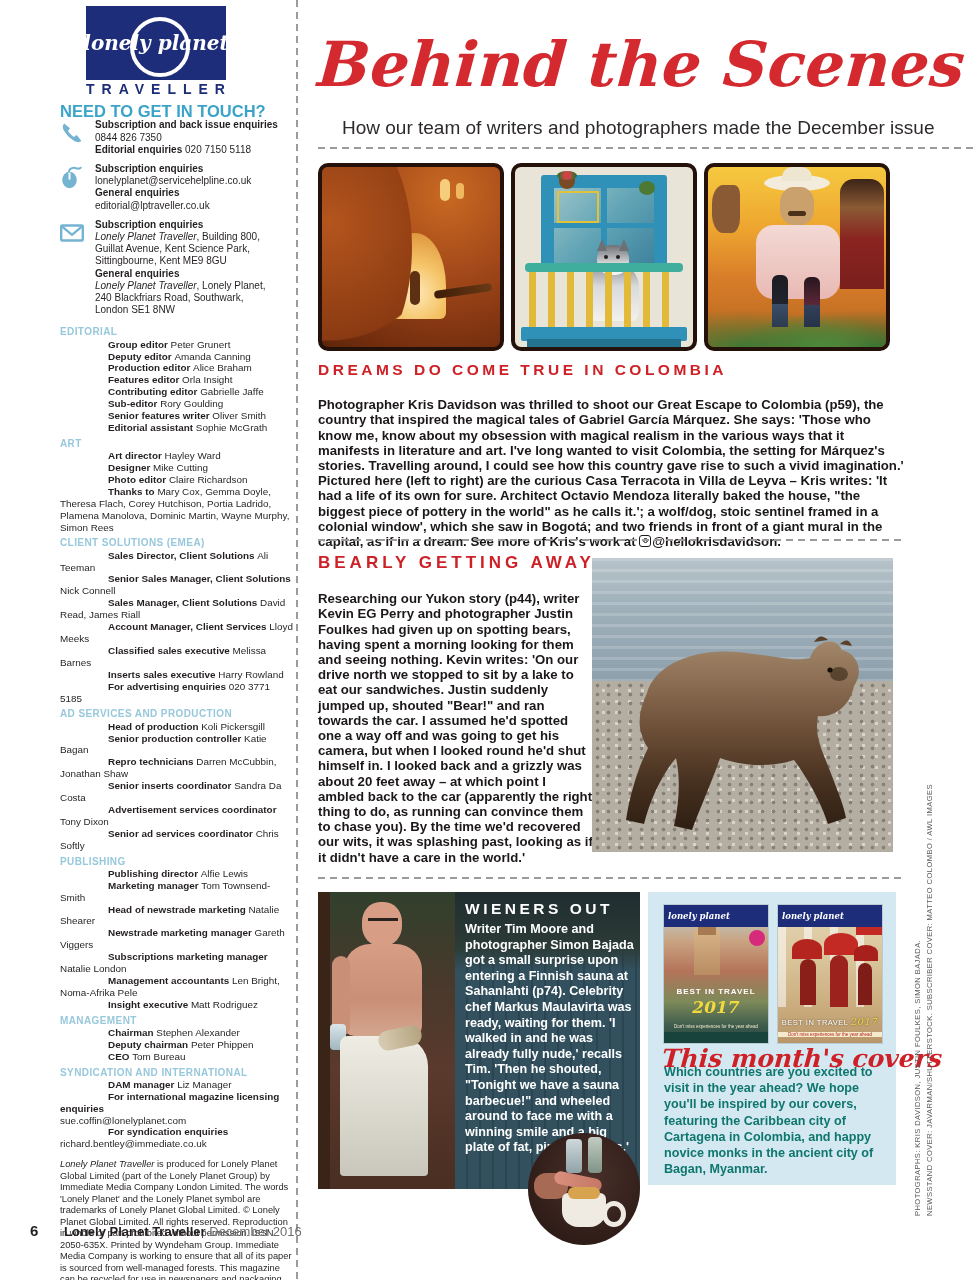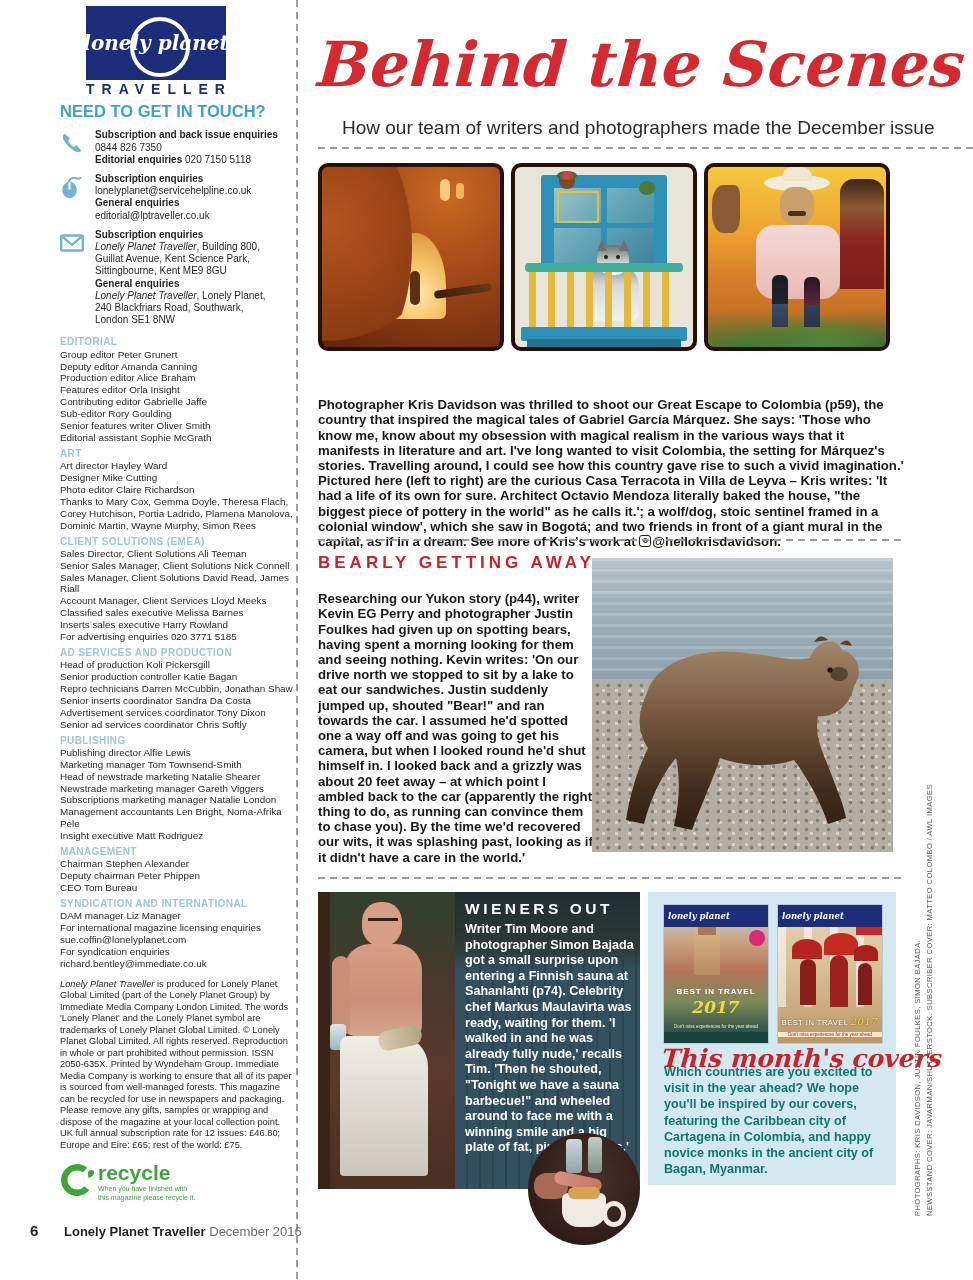--- a/index.html
+++ b/index.html
@@ -13,31 +13,31 @@
   
   .sidebar{position:absolute;left:60px;top:6px;width:234px;font-size:10px;line-height:12.2px;}
   .logo-box{width:140px;height:74px;background:#1d2d7a;margin-left:26px;position:relative;
             display:flex;align-items:center;justify-content:center;}
   .logo-circle{position:absolute;left:50%;top:50%;width:52px;height:52px;margin:-26px 0 0 -26px;
                border:4px solid #fff;border-radius:50%;}
   .logo-word{position:relative;color:#fff;font-weight:bold;font-style:italic;font-size:20px;
              letter-spacing:0;white-space:nowrap;font-family:"DejaVu Serif",serif;}
   .logo-sub{width:140px;margin-left:26px;text-align:center;color:#1d2d7a;font-weight:bold;
             font-size:14px;letter-spacing:7px;margin-top:3px;}
-  .contact-h{color:#3ba3c9;font-weight:bold;font-size:16.5px;margin:10px 0 12px 0;letter-spacing:0;}
+  .contact-h{color:#3ba3c9;font-weight:bold;font-size:16.5px;margin:10px 0 2px 0;letter-spacing:0;}
   .cgroup{display:flex;margin-bottom:7px;}
   .cicon{width:26px;flex:0 0 26px;margin-right:9px;padding-top:2px;}
   .cicon svg{width:24px;height:24px;}
   .cline{margin:0;}
   .seg-b{font-weight:bold;}
   .seg-i{font-style:italic;}
   .staff{margin-top:10px;}
   .staff h4{color:#97c8db;font-weight:bold;font-size:10px;margin:4px 0 0 0;letter-spacing:.4px;}
   .staff p{margin:0;line-height:11.9px;font-size:9.9px;}
-  .staff p b{font-weight:normal;}
+  .staff p b{font-weight:bold;margin-left:48px;}
   .imprint{margin-top:9px;font-size:9.3px;line-height:11.5px;}
   .recycle{margin-top:12px;display:flex;align-items:flex-start;}
   .recycle svg{width:34px;height:34px;margin-right:4px;}
   .recycle-word{color:#3da639;font-weight:bold;font-size:21px;line-height:20px;}
   .recycle-tag{color:#3da639;font-size:7px;line-height:8.5px;margin-top:2px;}
   
   .title{position:absolute;left:318px;top:22px;color:#d42a2f;font-family:"DejaVu Serif",serif;
          font-style:italic;font-weight:bold;font-size:62px;line-height:86px;white-space:nowrap;
          transform:skewX(-4deg);}
   .subtitle{position:absolute;left:318px;top:117px;font-size:19px;color:#2e2a2b;margin-left:24px;}
@@ -260,20 +260,21 @@
       <div class="abs" style="left:80px;top:44px;width:18px;height:5px;border-radius:3px;background:#4a3119;"></div>
       <div class="abs" style="left:48px;top:58px;width:84px;height:74px;border-radius:18px;background:linear-gradient(180deg,#f3d9d4 0%,#e9b9b4 100%);"></div>
       <div class="abs" style="left:4px;top:18px;width:28px;height:48px;border-radius:40% 20% 30% 40%;background:#8a5a34;"></div>
       <div class="abs" style="left:132px;top:12px;width:44px;height:110px;border-radius:14px 14px 0 0;background:linear-gradient(180deg,#3c2417 0%,#8a5a34 26%,#8a2420 55%,#7a1f1c 100%);"></div>
       <div class="abs" style="left:0;bottom:0;width:100%;height:44px;background:radial-gradient(ellipse at 20% 100%,#3f7a36 0%,rgba(0,0,0,0) 60%),radial-gradient(ellipse at 60% 100%,#54923e 0%,rgba(0,0,0,0) 55%),radial-gradient(ellipse at 90% 100%,#2f6b30 0%,rgba(0,0,0,0) 60%);"></div>
       <div class="abs" style="left:64px;top:108px;width:16px;height:52px;border-radius:6px 6px 0 0;background:linear-gradient(180deg,#1c1c22 0%,#20242c 55%,#3a4e66 56%,#2c3b50 100%);"></div>
       <div class="abs" style="left:96px;top:110px;width:16px;height:50px;border-radius:6px 6px 0 0;background:linear-gradient(180deg,#27161e 0%,#5c2738 55%,#31415a 56%,#263349 100%);"></div>
     </div>
   </div>
 
+  <div class="red-h colombia-h">DREAMS DO COME TRUE IN COLOMBIA</div>
   <p class="body-txt colombia-b"><span>Photographer Kris Davidson was thrilled to shoot our Great Escape to Colombia (p59), the country that inspired the magical tales of Gabriel García Márquez. She says: 'Those who know me, know about my obsession with magical realism in the various ways that it manifests in literature and art. I've long wanted to visit Colombia, the setting for Márquez's stories. Travelling around, I could see how this country gave rise to such a vivid imagination.' Pictured here (left to right) are the curious Casa Terracota in Villa de Leyva – Kris writes: 'It had a life of its own for sure. Architect Octavio Mendoza literally baked the house, "the biggest piece of pottery in the world" as he calls it.'; a wolf/dog, stoic sentinel framed in a colonial window', which she saw in Bogotá; and two friends in front of a giant mural in the capital, as if in a dream. See more of Kris's work at </span><span class="instagram-icon"></span><span>@hellokrisdavidson.</span></p>
 
   <div class="hdash" style="left:318px;top:539px;width:587px;"></div>
 
   <div class="red-h bearly-h">BEARLY GETTING AWAY</div>
   <p class="body-txt bearly-b">Researching our Yukon story (p44), writer Kevin EG Perry and photographer Justin Foulkes had given up on spotting bears, having spent a morning looking for them and seeing nothing. Kevin writes: 'On our drive north we stopped to sit by a lake to eat our sandwiches. Justin suddenly jumped up, shouted "Bear!" and ran towards the car. I assumed he'd spotted one a way off and was going to get his camera, but when I looked round he'd shut himself in. I looked back and a grizzly was about 20 feet away – at which point I ambled back to the car (apparently the right thing to do, as running can convince them to chase you). By the time we'd recovered our wits, it was splashing past, looking as if it didn't have a care in the world.'</p>
 
   <div class="bear-photo">
     <div class="bear-water"></div>
     <div class="bear-streaks"></div>

